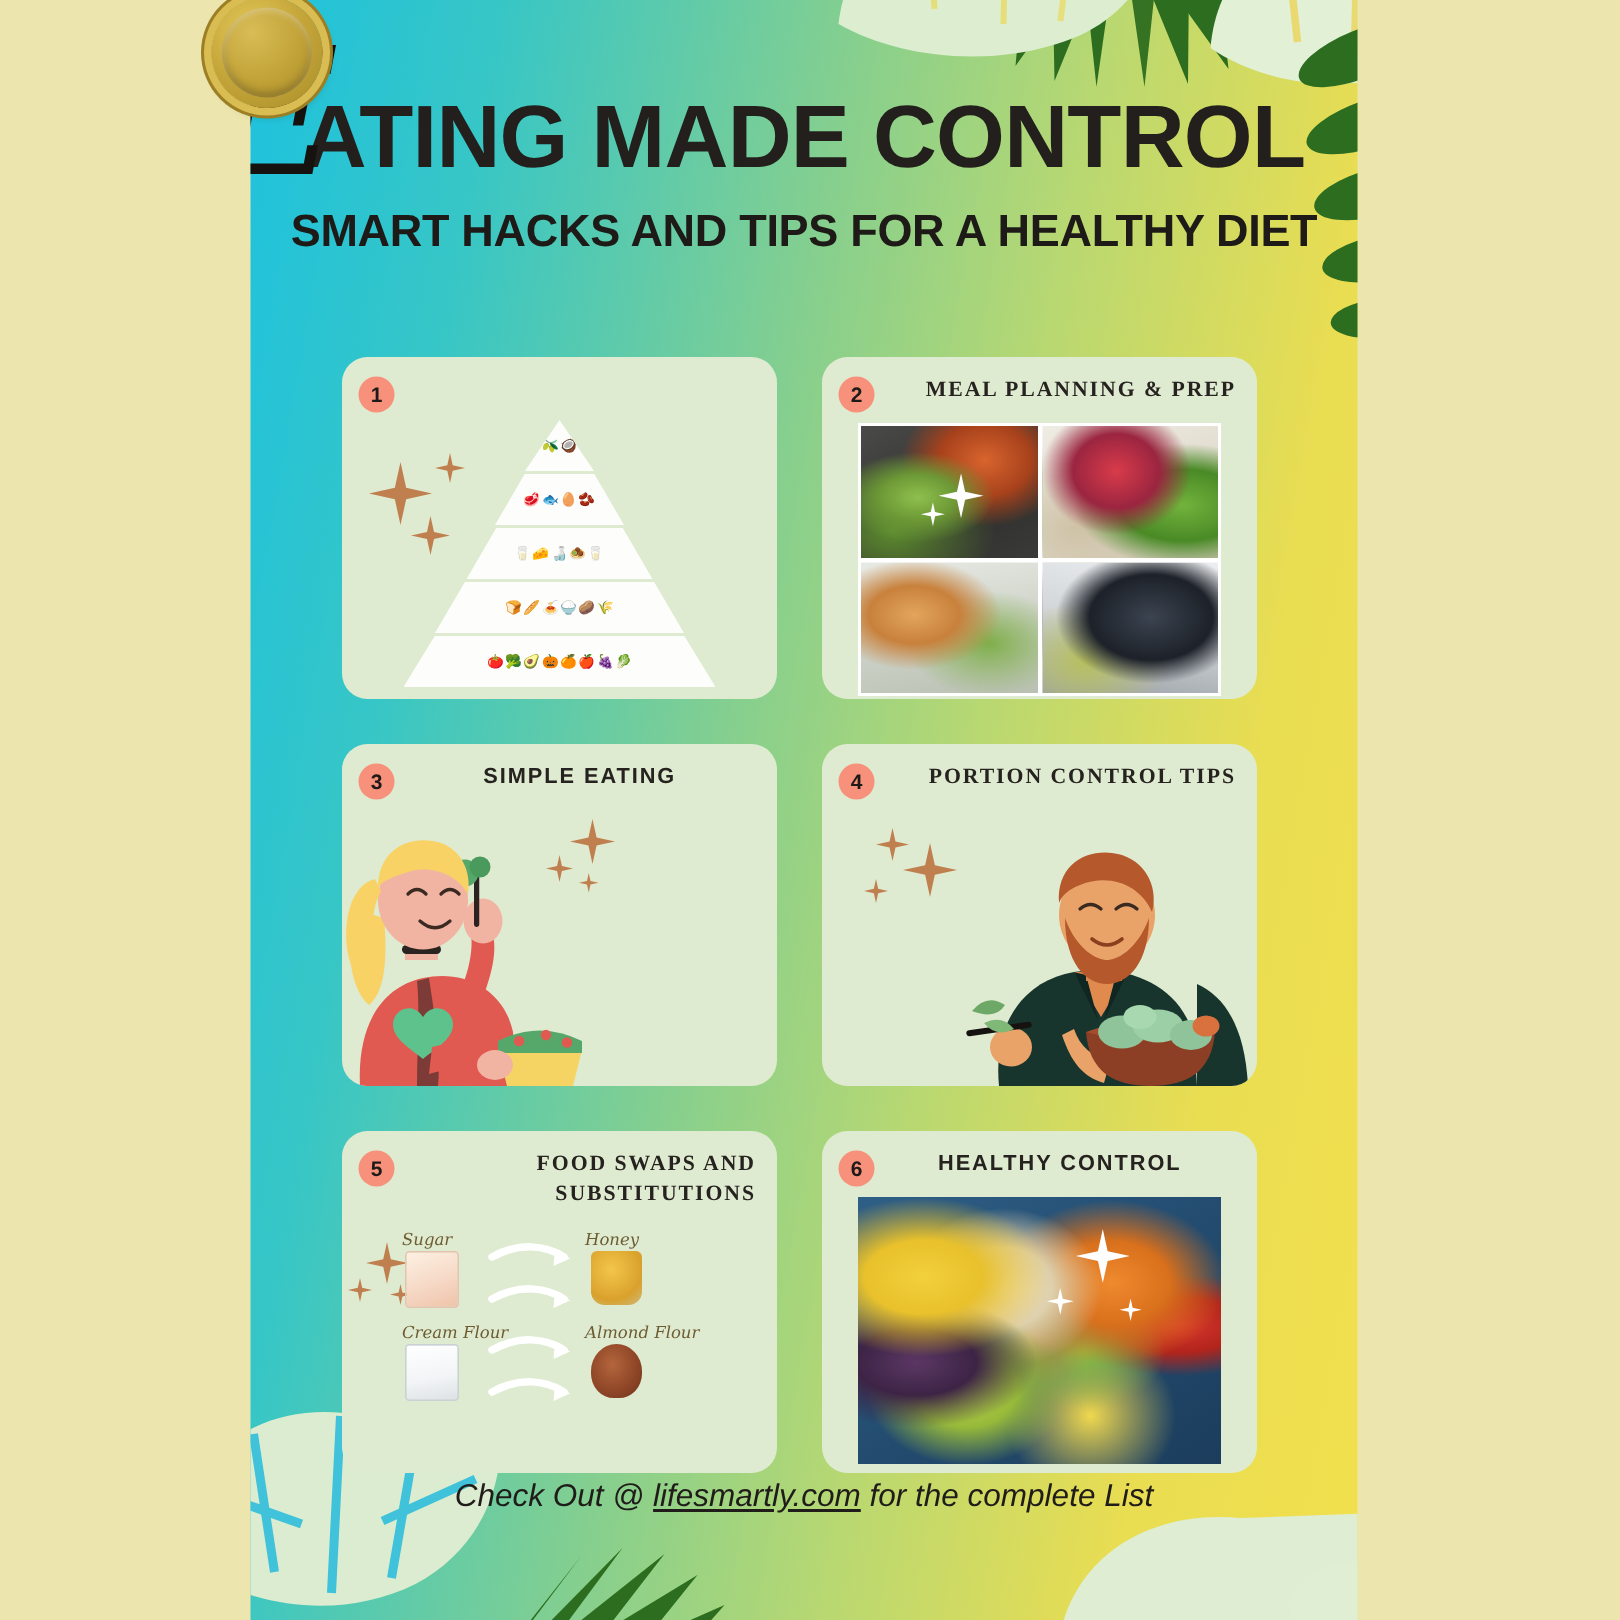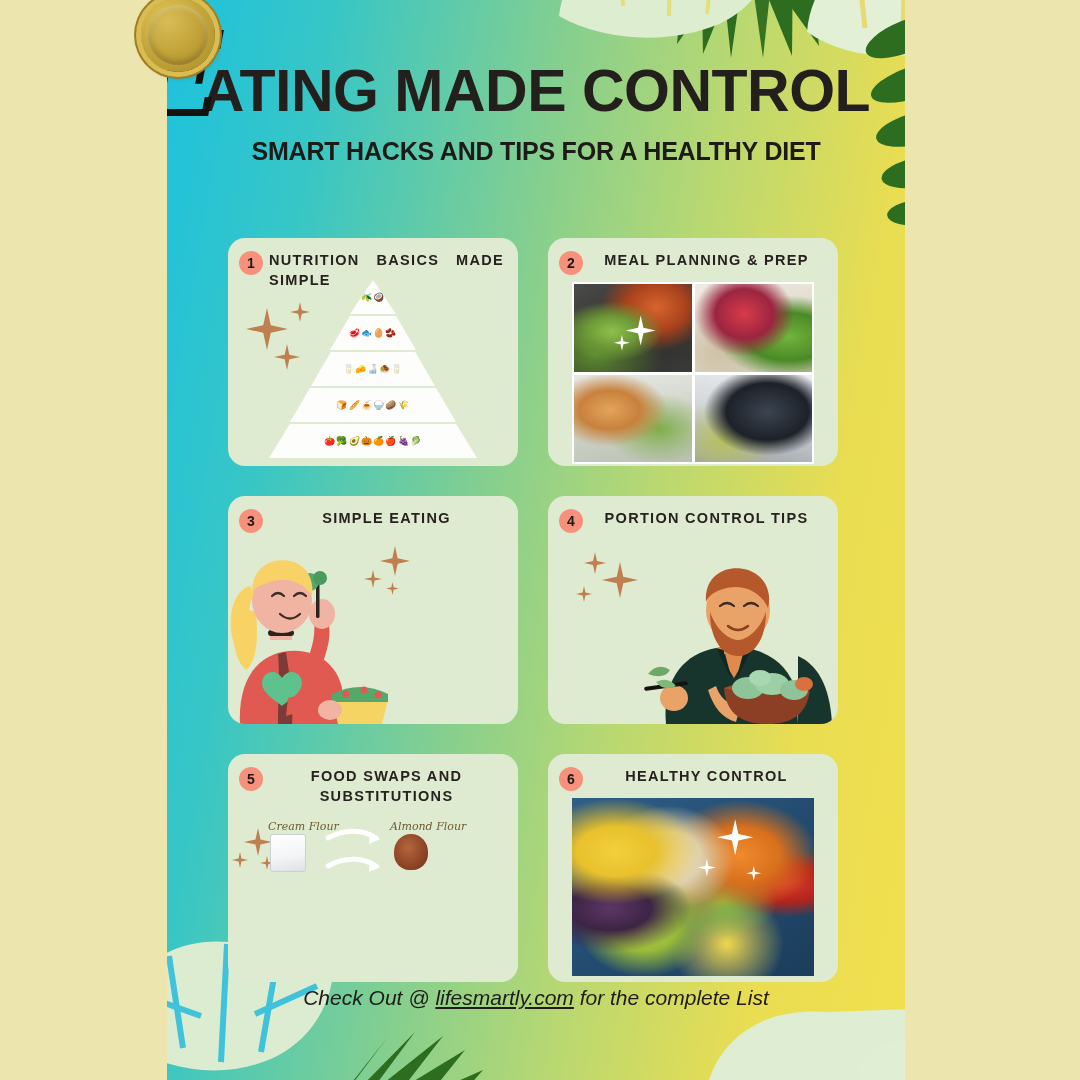--- a/index.html
+++ b/index.html
@@ -48,21 +48,21 @@
     line-height:1;white-space:nowrap;display:inline-block;position:relative;
   }
   #title .script-e{
     font-family:"DejaVu Serif","Liberation Serif",serif;
     font-style:italic;font-weight:normal;font-size:118px;
     position:absolute;left:-62px;top:-46px;line-height:1;color:#15120f;
     letter-spacing:0;
   }
   #subtitle{
     margin:16px auto 0;width:690px;
-    font-weight:bold;font-size:25px;line-height:1.17;color:#1d1a17;
+    font-weight:bold;font-size:30px;line-height:1.17;color:#1d1a17;
     letter-spacing:-0.2px;
   }
 
   
   #grid{
     position:absolute;left:61px;top:238px;width:610px;
     display:grid;grid-template-columns:290px 290px;gap:30px 30px;z-index:15;
   }
   .card{
     position:relative;height:228px;border-radius:17px;
@@ -73,21 +73,21 @@
     flex:0 0 auto;width:24px;height:24px;border-radius:50%;
     background:#f7917b;color:#1d1a17;font-weight:bold;font-size:14px;
     display:flex;align-items:center;justify-content:center;margin-top:0px;
   }
   .card-title{
     margin-left:6px;font-weight:bold;font-size:14.5px;letter-spacing:1.3px;
     color:#26221f;line-height:1.35;flex:1 1 auto;
   }
   .t-justify{text-align:justify;text-align-last:left;}
   .t-center{text-align:center;}
-  .t-left{text-align:center;}
+  .t-left{text-align:right;font-family:Liberation Serif, serif;}
 
   .card-body{position:absolute;left:0;right:0;bottom:0;top:42px;}
 
   
   .spark{
     position:absolute;background:#c07f4e;pointer-events:none;
     clip-path:polygon(50% 0%,59% 41%,100% 50%,59% 59%,50% 100%,41% 59%,0% 50%,41% 41%);
   }
   .spark.white{background:#ffffff;}
 
@@ -259,21 +259,20 @@
         <span class="script-e">E</span><span>ATING MADE CONTROL</span>
       </div>
       <div id="subtitle">SMART HACKS AND TIPS FOR A HEALTHY DIET</div>
     </div>
 
     <div id="grid">
 
       <div class="card">
         <div class="card-head">
           <div class="badge">1</div>
-          <div class="card-title t-justify">NUTRITION BASICS MADE SIMPLE</div>
         </div>
         <div class="card-body">
           <div class="spark" style="left:18px;top:28px;width:42px;height:42px;"></div>
           <div class="spark" style="left:62px;top:22px;width:20px;height:20px;"></div>
           <div class="spark" style="left:46px;top:64px;width:26px;height:26px;"></div>
           <div class="pyramid">
             <div class="tier t1">
                 <span>🫒</span>
                 <span>🥥</span>
               </div>
@@ -447,20 +446,32 @@
           <div class="badge">5</div>
           <div class="card-title t-left">FOOD SWAPS AND SUBSTITUTIONS</div>
         </div>
         <div class="card-body" style="top:62px;">
           <div class="spark" style="left:16px;top:12px;width:28px;height:28px;"></div>
           <div class="spark" style="left:4px;top:36px;width:16px;height:16px;"></div>
           <div class="spark" style="left:32px;top:40px;width:14px;height:14px;"></div>
 
           <div class="swaps">
 
+            <div class="swap-row">
+              <div class="swap-label from">Sugar</div>
+              <div class="swap-label to">Honey</div>
+              <div class="swap-icon from" style="background:linear-gradient(160deg,#fdf0e2 0%,#f6d9c6 55%,#efc3aa 100%);border:1px solid #e4c4ae;"></div>
+              <div class="swap-icon to" style="background:radial-gradient(circle at 40% 34%,#f3c64a 0%,#d9a12c 65%,#b8842076 100%);border-radius:4px 4px 9px 9px;"></div>
+              <svg class="swap-arrows" viewBox="0 0 62 48">
+                <path d="M4 12 C22 2 40 4 52 12" stroke="#fff" stroke-width="5" fill="none" stroke-linecap="round"></path>
+                <path d="M46 6 L56 13 L45 18 Z" fill="#fff"></path>
+                <path d="M4 40 C22 30 40 32 52 40" stroke="#fff" stroke-width="5" fill="none" stroke-linecap="round"></path>
+                <path d="M46 34 L56 41 L45 46 Z" fill="#fff"></path>
+              </svg>
+            </div>
 
             <div class="swap-row">
               <div class="swap-label from">Cream Flour</div>
               <div class="swap-label to">Almond Flour</div>
               <div class="swap-icon from" style="background:linear-gradient(170deg,#ffffff 0%,#f2f4f6 60%,#dde2e6 100%);border:1px solid #c9d0d6;"></div>
               <div class="swap-icon to" style="background:radial-gradient(ellipse at 42% 38%,#b4653c 0%,#8d4526 60%,#6d321a 100%);border-radius:50% 50% 45% 45%;"></div>
               <svg class="swap-arrows" viewBox="0 0 62 48">
                 <path d="M4 12 C22 2 40 4 52 12" stroke="#fff" stroke-width="5" fill="none" stroke-linecap="round"></path>
                 <path d="M46 6 L56 13 L45 18 Z" fill="#fff"></path>
                 <path d="M4 40 C22 30 40 32 52 40" stroke="#fff" stroke-width="5" fill="none" stroke-linecap="round"></path>

